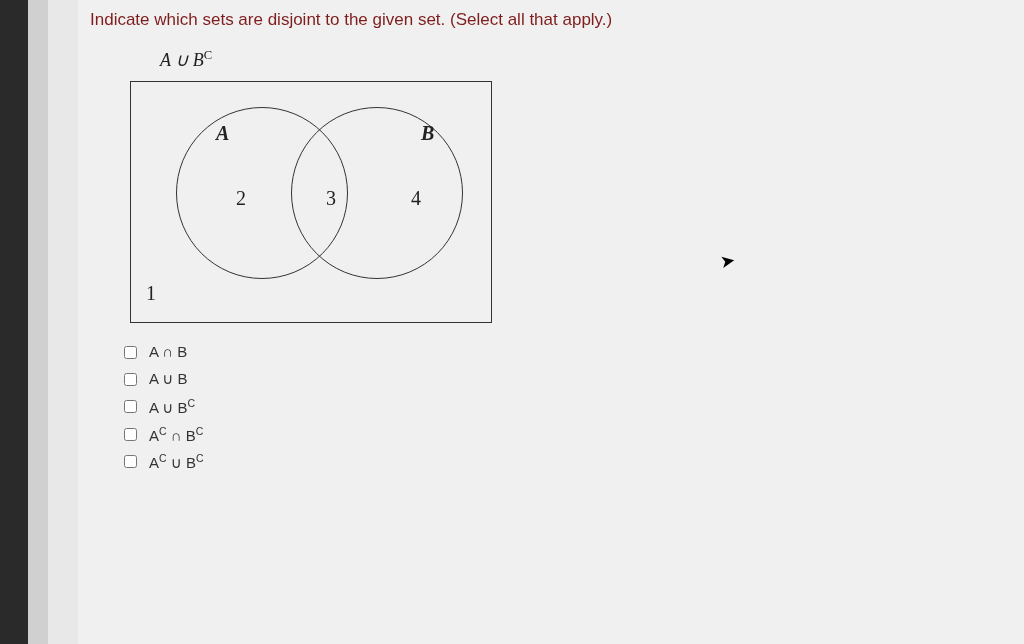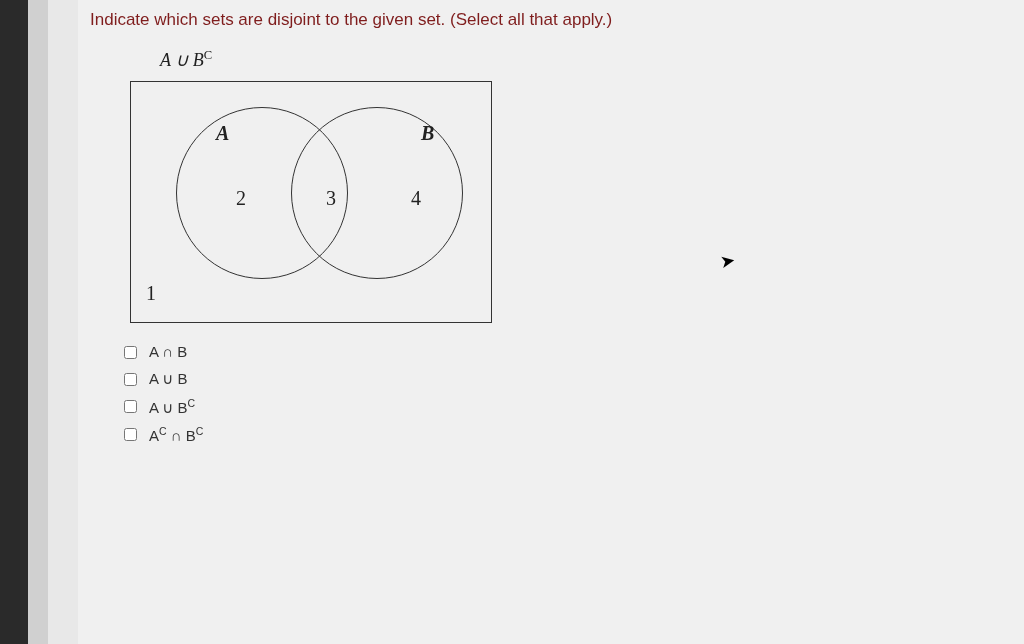--- a/index.html
+++ b/index.html
@@ -162,16 +162,20 @@
         <span class="set-expr">A ∪ B</span>
       </div>
       <div class="option-row">
         <input type="checkbox" style="">
         <span class="set-expr">A ∪ B<sup class="sup">C</sup></span>
       </div>
       <div class="option-row">
         <input type="checkbox" style="">
         <span class="set-expr">A<sup class="sup">C</sup> ∩ B<sup class="sup">C</sup></span>
       </div>
+      <div class="option-row">
+        <input type="checkbox" style="">
+        <span class="set-expr">A<sup class="sup">C</sup> ∪ B<sup class="sup">C</sup></span>
+      </div>
     </div>
 </div>
 
 <div class="cursor">➤</div>
 
 </body></html>

